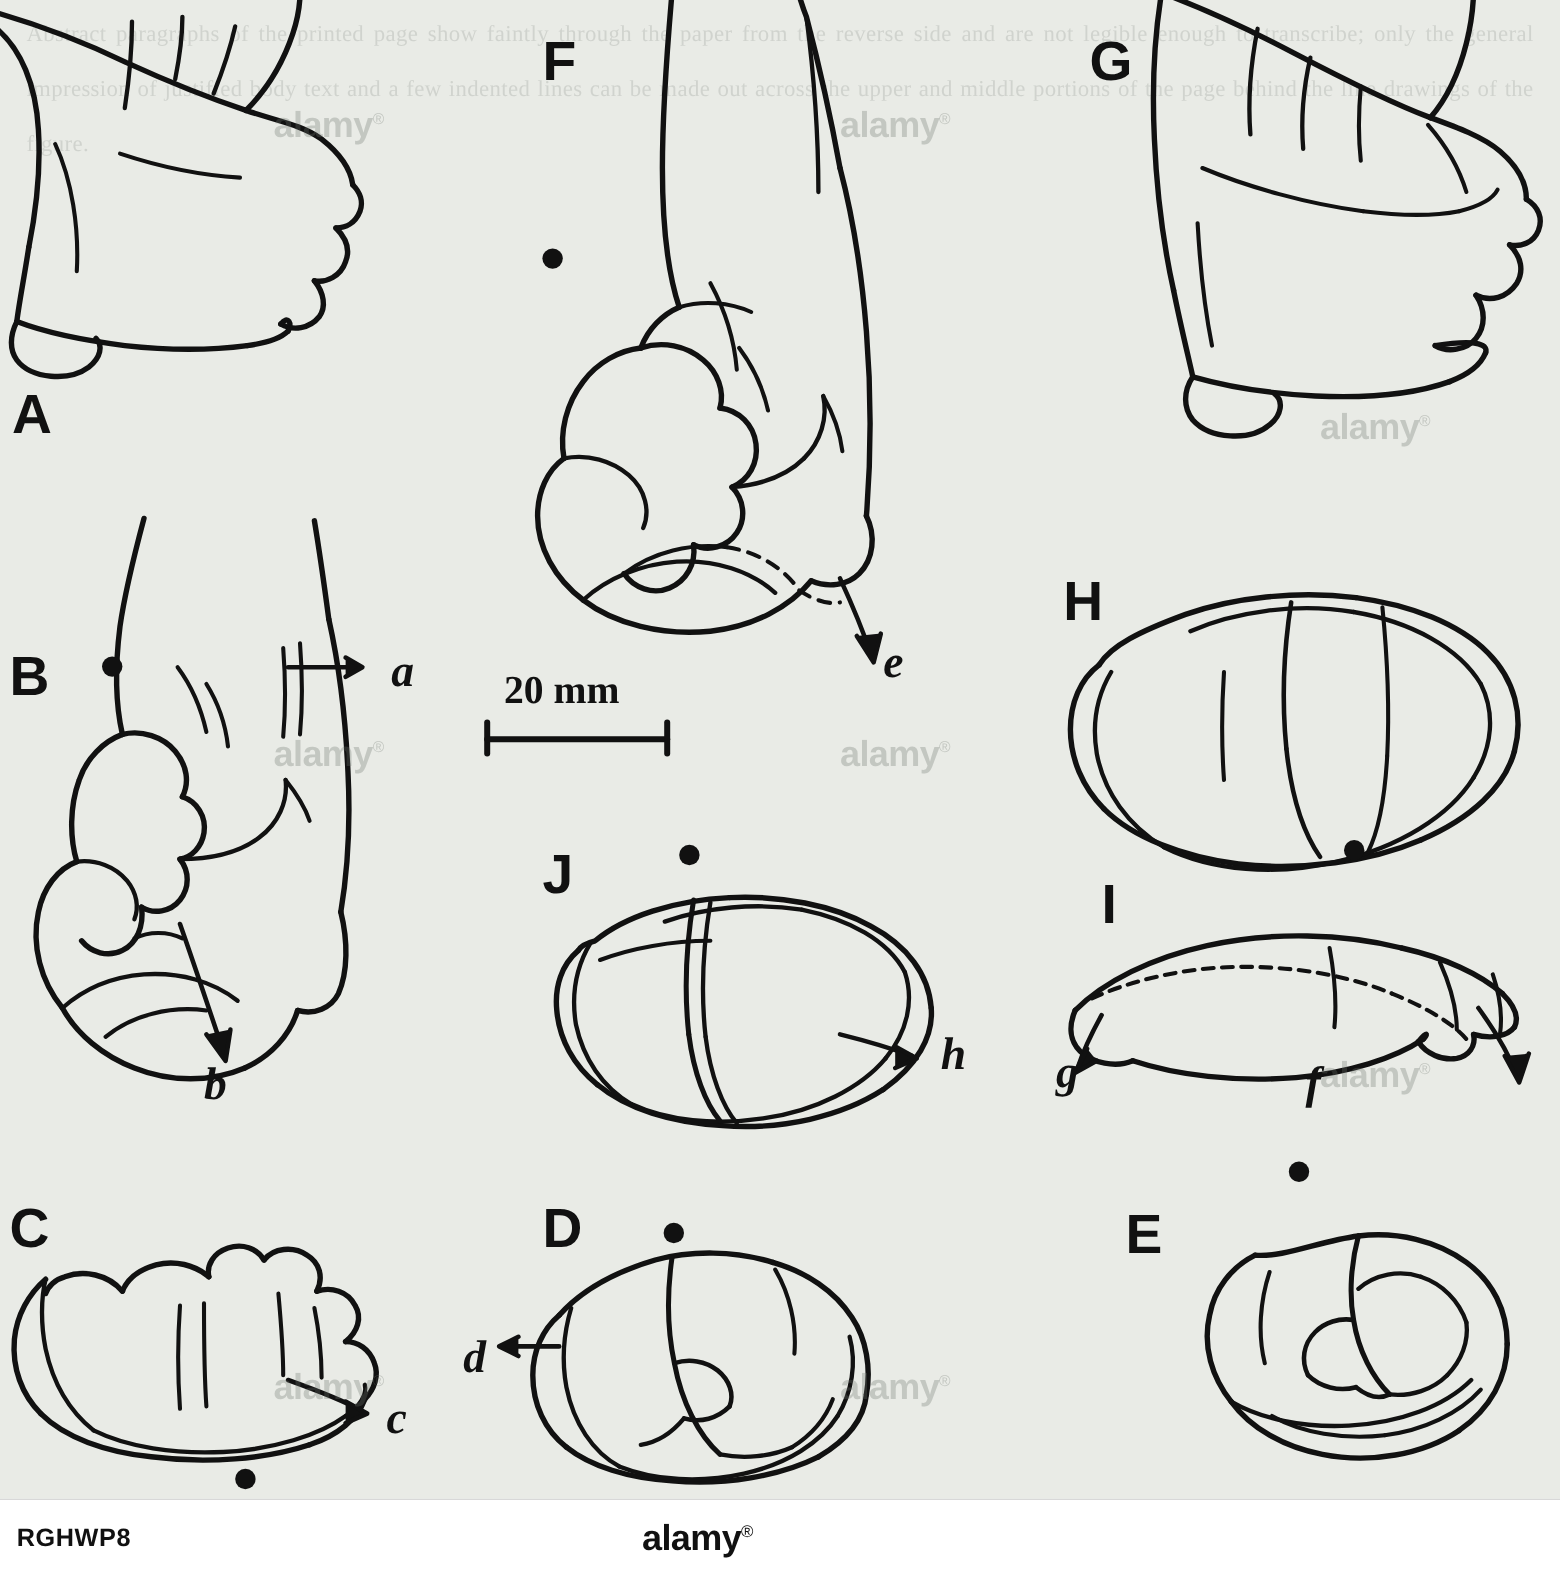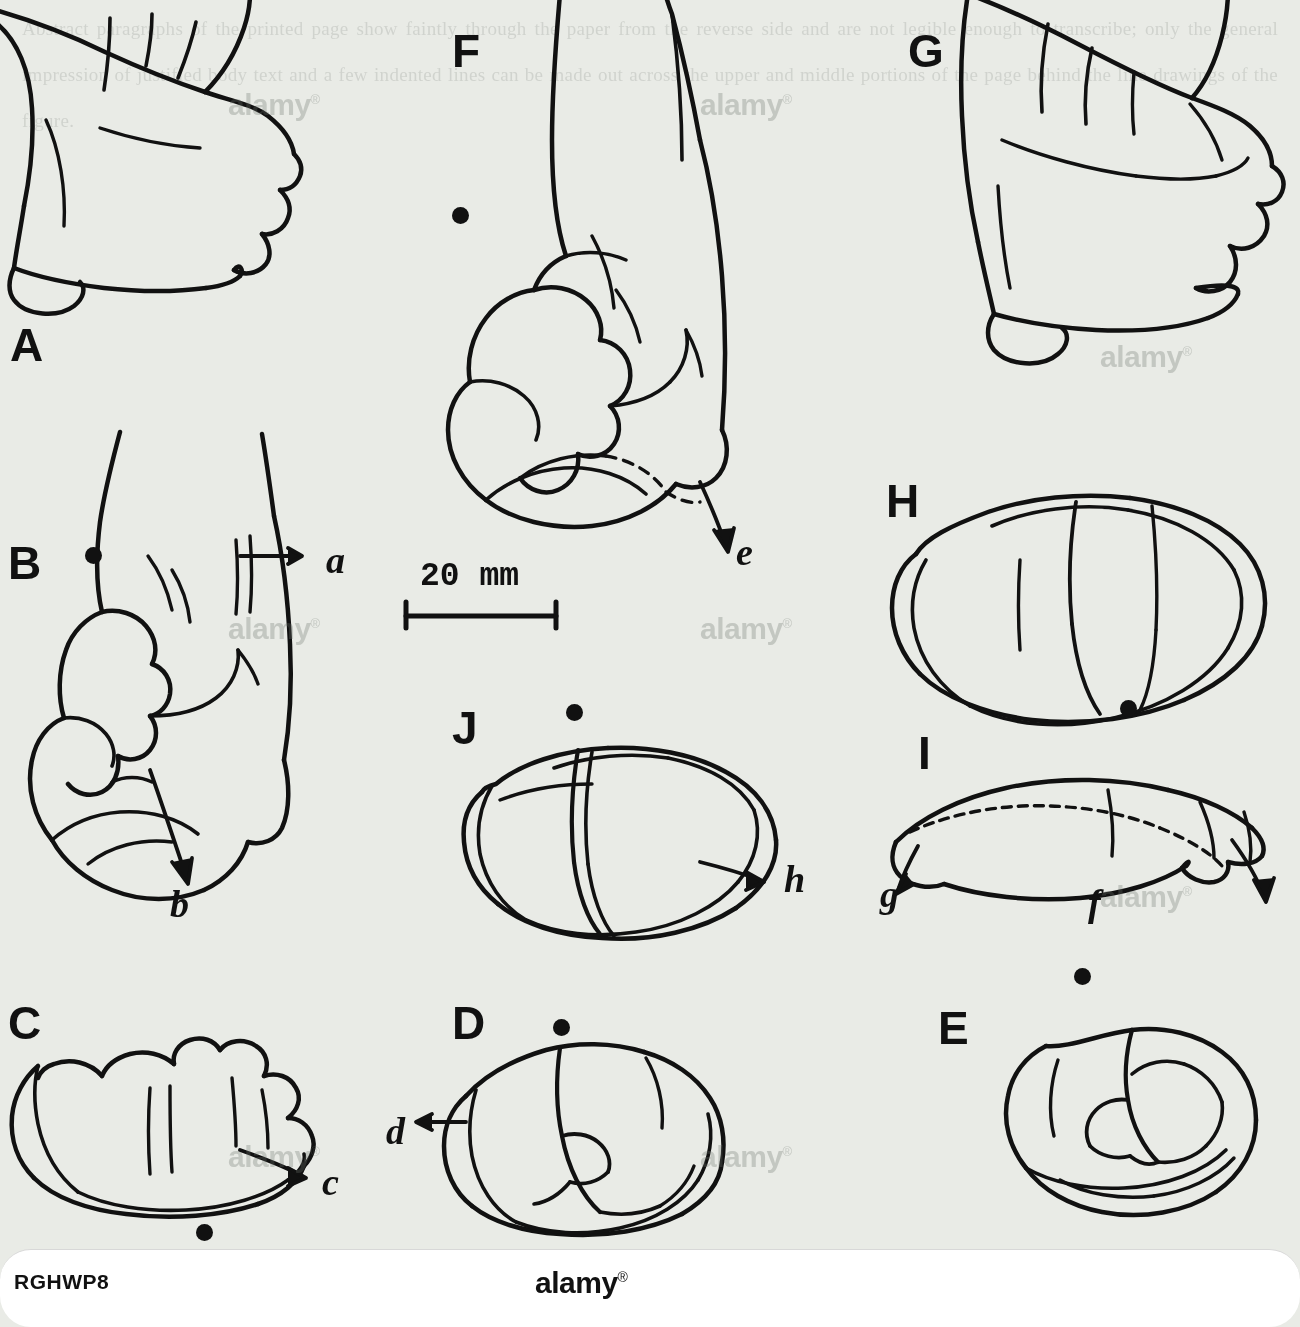--- a/index.html
+++ b/index.html
@@ -60,21 +60,21 @@
     position: absolute;
     font-family: "Liberation Serif", serif;
     font-style: italic;
     font-weight: 700;
     font-size: 38px;
     color: #111111;
     line-height: 1;
   }
   .scale-text {
     position: absolute;
-    font-family: Liberation Mono, monospace;
+    font-family: Liberation Serif, serif;
     font-weight: 700;
     font-size: 33px;
     color: #111111;
     line-height: 1;
   }
   .dot {
     position: absolute;
     width: 17px;
     height: 17px;
     border-radius: 50%;
@@ -82,21 +82,20 @@
   }
   
   #footer-bar {
     position: absolute;
     left: 0;
     bottom: 0;
     width: 1300px;
     height: 77px;
     background: #ffffff;
     border-top: 1px solid #d8d8d8;
-    border-radius: 31px;
   }
   #footer-id {
     position: absolute;
     left: 14px;
     top: 20px;
     font-size: 21px;
     font-weight: 700;
     color: #111111;
     letter-spacing: 0.5px;
   }

